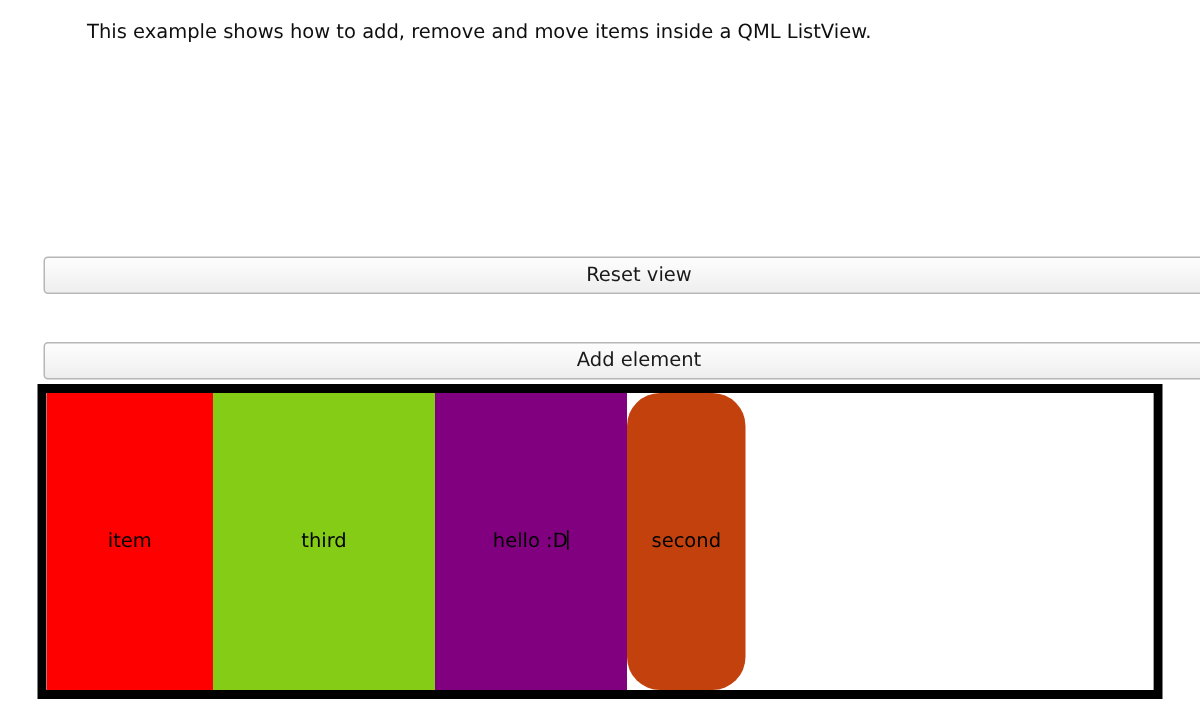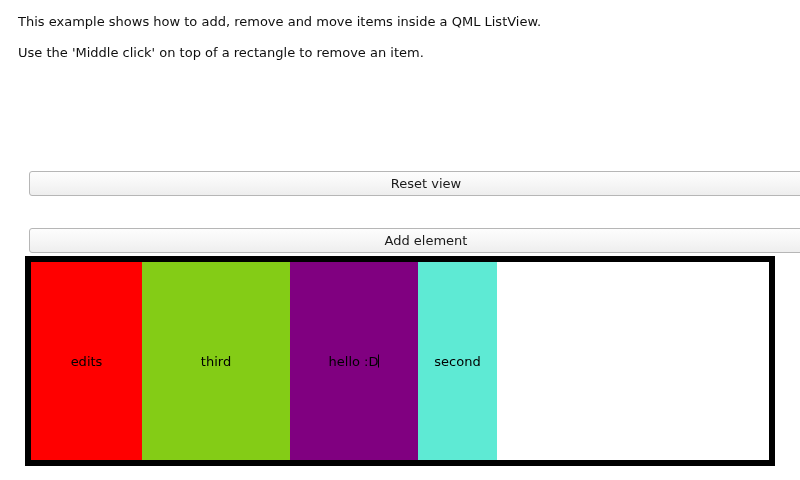--- a/index.html
+++ b/index.html
@@ -22,20 +22,21 @@
     top: 14px;
     width: 764px;
   }
   .desc-line {
     font-family: "DejaVu Sans", "Liberation Sans", sans-serif;
     font-size: 13px;
     line-height: 16px;
     color: #0f0f0f;
     height: 31px;
     white-space: nowrap;
+    margin-left: 40px;
   }
 
   
   .qml-button {
     position: absolute;
     left: 29px;
     width: 794px;
     height: 25px;
     box-sizing: border-box;
     border: 1px solid #b6b6b6;
@@ -100,35 +101,34 @@
     background: #000000;
     vertical-align: -2px;
     margin-left: 0px;
   }
 </style>
 </head>
 <body>
 
 <div id="description-block">
   <div class="desc-line">This example shows how to add, remove and move items inside a QML ListView.</div>
-  <div class="desc-line">Use the 'Middle click' on top of a rectangle to remove an item.</div>
 </div>
 
 <button class="qml-button" id="reset-view-button">Reset view</button>
 
 <button class="qml-button" id="add-element-button">Add element</button>
 
 <div id="listview-frame">
   <div id="listview-track" style="background: rgb(255, 255, 255);">
       <div class="list-item" style="width: 111px; background: rgb(255, 0, 0);">
-        <div class="list-item-label">edits</div>
+        <div class="list-item-label">item</div>
       </div>
       <div class="list-item" style="width: 148px; background: #84cc16;">
         <div class="list-item-label">third</div>
       </div>
       <div class="list-item" style="width: 128px; background: rgb(128, 0, 128);">
         <div class="list-item-label editing">hello :D</div>
       </div>
-      <div class="list-item" style="width: 79px; background: #5eead4;">
+      <div class="list-item" style="width: 79px; background: #c2410c; border-radius: 22px;">
         <div class="list-item-label">second</div>
       </div>
     </div>
 </div>
 
 </body></html>

